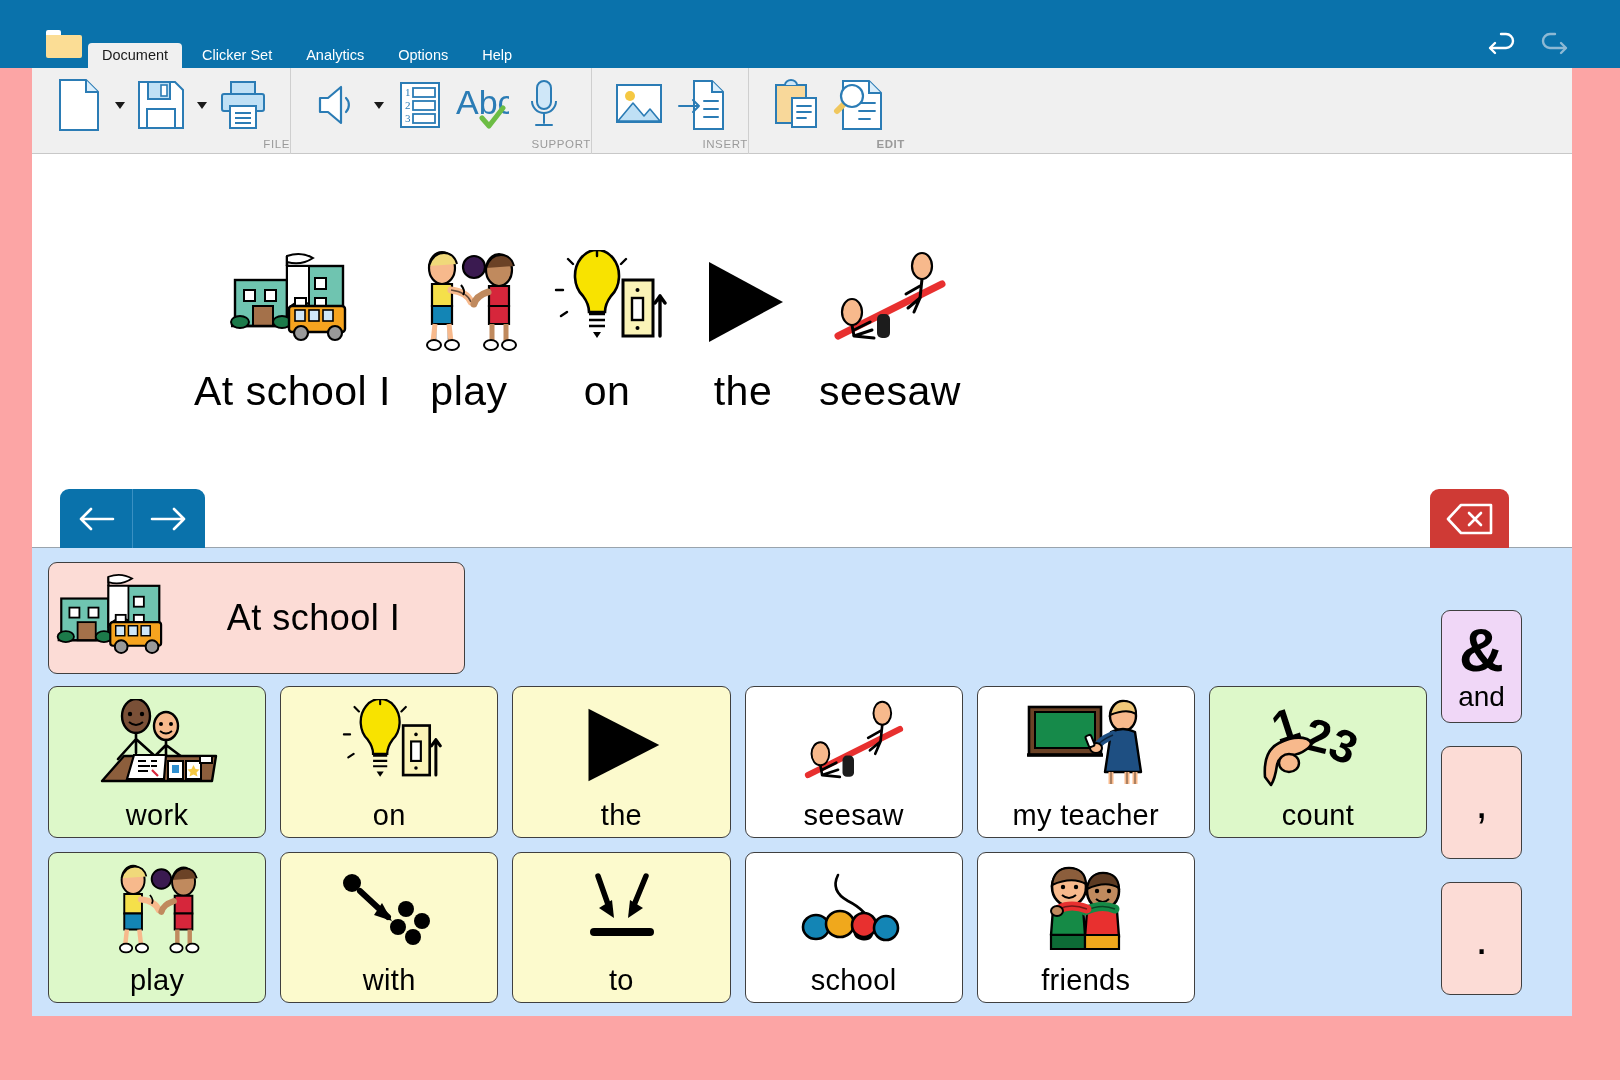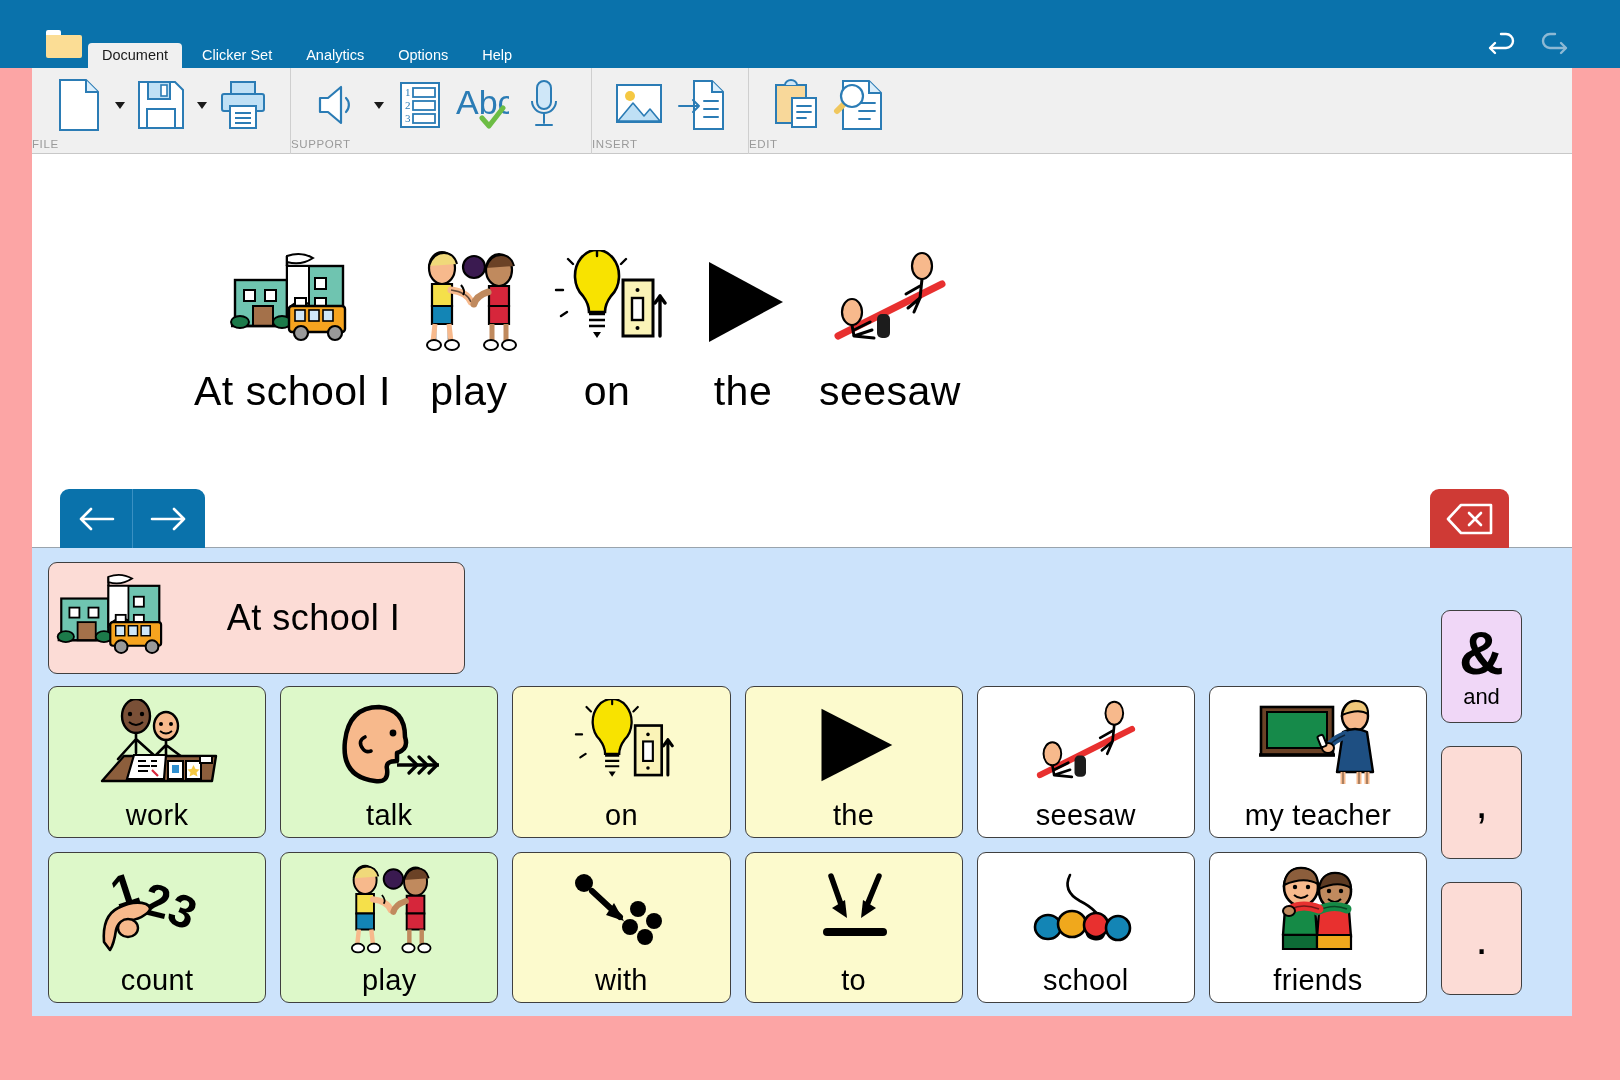--- a/index.html
+++ b/index.html
@@ -63,24 +63,24 @@
     display: flex;
     border-bottom: 1px solid #c8c8c8;
   }
   .ribbon-group {
     position: relative;
     display: flex; align-items: flex-start;
     padding: 8px 16px 0 16px;
     border-right: 1px solid #cfcfcf;
     height: 86px;
   }
-  .ribbon-group:last-child { border-right: none; }
+  .ribbon-group:last-child { border-right: none; font-weight: bold; }
   .group-label {
     position: absolute; bottom: 4px; left: 0; right: 0;
-    text-align: left; font-size: 11.5px;
+    text-align: right; font-size: 11.5px;
     color: #9a9a9a; letter-spacing: 0.6px;
   }
   .ribbon-btn {
     width: 62px; height: 58px;
     display: flex; align-items: center; justify-content: center;
     cursor: pointer;
   }
   .ribbon-caret {
     width: 20px; height: 58px;
     display: flex; align-items: center; justify-content: center;
@@ -203,21 +203,21 @@
     align-items: center; justify-content: center;
     cursor: pointer;
   }
   .punct-purple { background: #f0d7f7; }
   .punct-pink   { background: #fcdcd6; }
   .punct-glyph {
     font-family: "Liberation Sans", sans-serif;
     font-size: 62px; line-height: 58px; color: #000000; font-weight: 700;
   }
   .punct-glyph.small { font-size: 44px; line-height: 30px; font-weight: 400; }
-  .punct-label { font-size: 22px; color: #000; margin-top: 2px; }
+  .punct-label { font-size: 28px; color: #000; margin-top: 2px; }
 
   .pic-svg { display: block; }
 </style>
 </head>
 <body>
 
 <div id="window-frame">
 
   <div id="title-bar">
 
@@ -550,34 +550,20 @@
             <rect x="74" y="62" width="15" height="18" fill="#fff" stroke="#000" stroke-width="2"></rect>
             <rect x="78" y="66" width="7" height="8" fill="#2f8fd0"></rect>
             <rect x="92" y="62" width="15" height="18" fill="#fff" stroke="#000" stroke-width="2"></rect>
             <path d="M99.5 66 l2 4 l4 0.5 l-3 3 l1 4 l-4 -2 l-4 2 l1 -4 l-3 -3 l4 -0.5 z" fill="#f5c842"></path>
             <rect x="106" y="57" width="12" height="7" fill="#fff" stroke="#000" stroke-width="2"></rect>
           </svg>
         </div>
         <div class="cell-text">work</div>
       </div>
 
-      <div class="word-cell cell-green">
-        <div class="cell-pic">
-          <svg width="116" height="92" viewBox="0 0 116 92">
-            <path d="M48 8 Q18 8 14 42 Q10 78 44 82 Q58 84 56 70 Q54 62 66 62 L66 54 Q78 50 74 38 Q74 10 48 8 z" fill="#f7b98c" stroke="#000" stroke-width="4.5" stroke-linejoin="round"></path>
-            <circle cx="62" cy="34" r="3.4" fill="#000"></circle>
-            <path d="M34 38 q-8 4 -2 12 q3 4 8 2" fill="none" stroke="#000" stroke-width="3.6" stroke-linecap="round"></path>
-            <path d="M66 66 H108" stroke="#000" stroke-width="3.4"></path>
-            <path d="M78 58 L86 66 L78 74" fill="none" stroke="#000" stroke-width="3.2" stroke-linecap="round" stroke-linejoin="round"></path>
-            <path d="M88 58 L96 66 L88 74" fill="none" stroke="#000" stroke-width="3.2" stroke-linecap="round" stroke-linejoin="round"></path>
-            <path d="M98 58 L106 66 L98 74" fill="none" stroke="#000" stroke-width="3.2" stroke-linecap="round" stroke-linejoin="round"></path>
-          </svg>
-        </div>
-        <div class="cell-text">talk</div>
-      </div>
 
       <div class="word-cell cell-yellow">
         <div class="cell-pic">
           <svg width="118" height="92" viewBox="0 0 120 104">
             <path d="M36 46 a22 26 0 1 1 28 0 q-6 8 -6 16 h-16 q0 -8 -6 -16 z" fill="#f8e300" stroke="#000" stroke-width="2.6"></path>
             <path d="M42 64 h16 M42 70 h16 M42 76 h16" stroke="#000" stroke-width="2.4"></path>
             <path d="M46 82 h8 l-4 6 z" fill="#000"></path>
             <path d="M50 6 v-6 M26 14 l-5 -5 M74 14 l5 -5 M16 40 h-7 M84 40 h7 M20 62 l-6 4 M80 62 l6 4" stroke="#000" stroke-width="2.4" stroke-linecap="round"></path>
             <rect x="76" y="30" width="30" height="56" fill="#faf3b7" stroke="#000" stroke-width="3"></rect>
             <rect x="85" y="48" width="11" height="22" fill="#fff" stroke="#000" stroke-width="2.4"></rect>

